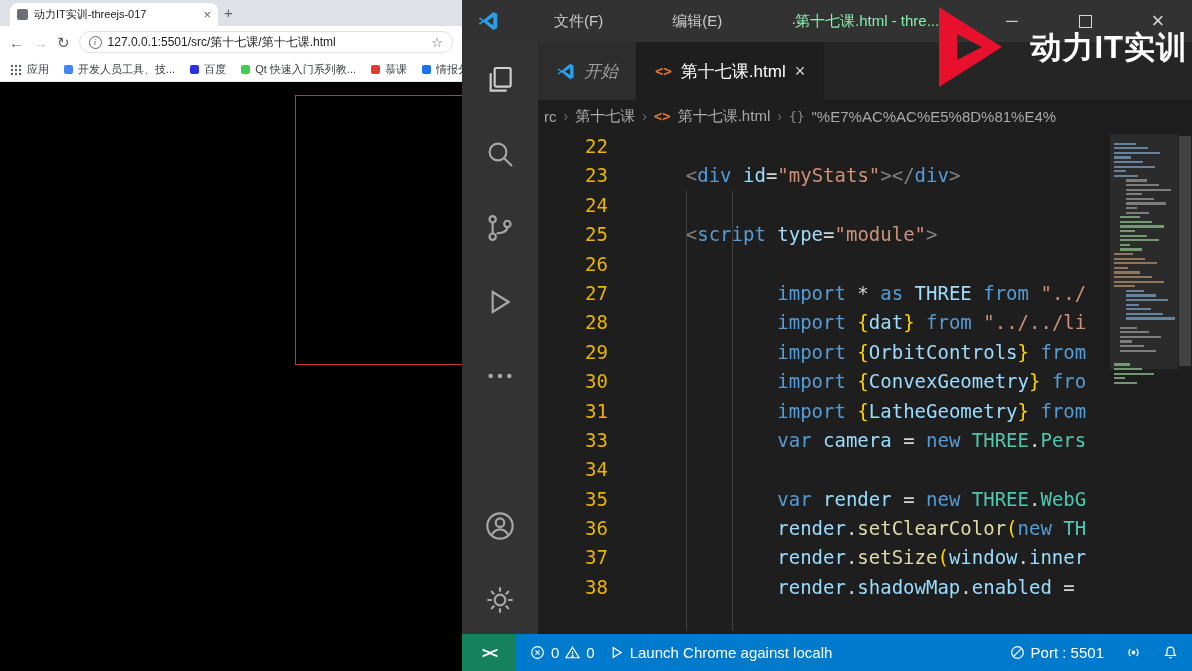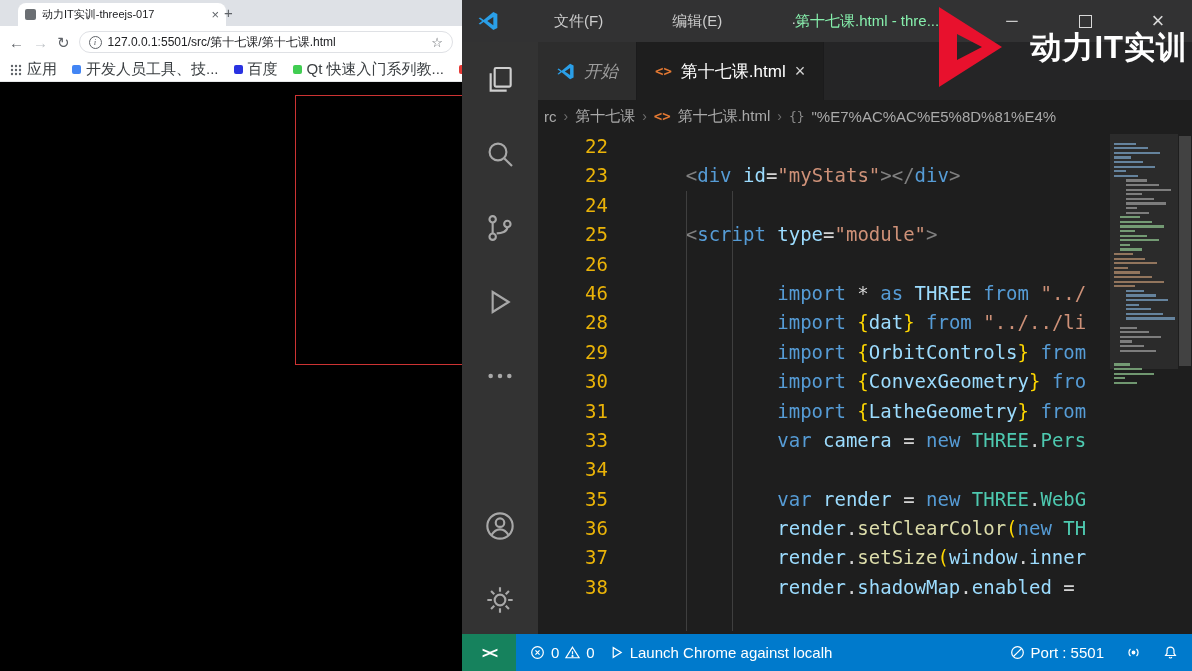--- a/index.html
+++ b/index.html
@@ -3,41 +3,41 @@
 <meta charset="utf-8">
 <style>
   * { margin:0; padding:0; box-sizing:border-box; }
   html,body { background:#000; }
   .screen { position:relative; width:1192px; height:671px; overflow:hidden;
             font-family:"Liberation Sans","DejaVu Sans",sans-serif; }
 
   
   .browser { position:absolute; left:0; top:0; width:462px; height:671px; background:#000; }
   .tabstrip { position:absolute; left:0; top:0; right:0; height:26px; background:#dee1e6; }
-  .c-tab { position:absolute; left:18px; top:3px; width:208px; height:23px; background:#fff;
+  .c-tab { position:absolute; left:10px; top:3px; width:208px; height:23px; background:#fff;
            border-radius:8px 8px 0 0; display:flex; align-items:center; gap:6px; padding:0 7px; }
   .c-fav { width:11px; height:11px; background:#6b6f73; border-radius:2px; flex:none; }
   .c-tab-title { font-size:11px; color:#202124; white-space:nowrap; overflow:hidden; flex:1; }
   .c-tab-close { font-size:13px; color:#5f6368; line-height:1; }
   .c-newtab { position:absolute; left:224px; top:4px; font-size:15px; color:#5f6368; }
   .navbar { position:absolute; left:0; top:26px; right:0; height:32px; background:#fff;
             display:flex; align-items:center; gap:9px; padding:0 9px; }
   .nav-ic { font-size:15px; color:#5f6368; line-height:1; }
   .nav-ic.dis { color:#c1c5c9; }
   .omnibox { flex:1; height:22px; border:1px solid #dfe1e5; border-radius:12px; background:#fff;
              display:flex; align-items:center; gap:6px; padding:0 9px; min-width:0; }
   .info-ic { width:13px; height:13px; border:1px solid #5f6368; border-radius:50%;
              font-size:9px; line-height:11px; text-align:center; color:#5f6368; flex:none;
              font-family:"Liberation Serif",serif; font-style:italic; }
   .url { font-size:12px; color:#202124; white-space:nowrap; overflow:hidden; flex:1; }
   .star-ic { font-size:13px; color:#5f6368; flex:none; }
   .bmbar { position:absolute; left:0; top:58px; right:0; height:24px; background:#fff;
            border-bottom:1px solid #e4e6e8; display:flex; align-items:center; gap:15px;
            padding:0 10px; overflow:hidden; }
-  .bm { display:flex; align-items:center; gap:5px; font-size:15px; color:#3c4043; white-space:nowrap; flex:none; }
+  .bm { display:flex; align-items:center; gap:5px; font-size:11px; color:#3c4043; white-space:nowrap; flex:none; }
   .bm-dot { width:9px; height:9px; border-radius:2px; flex:none; }
   .page { position:absolute; left:0; top:82px; right:0; bottom:0; background:#000; overflow:hidden; }
   .redrect { position:absolute; left:295px; top:13px; width:300px; height:270px;
              border:1px solid rgba(255,64,64,.8); }
 
   
   .vscode { position:absolute; left:462px; top:0; width:730px; height:671px; background:#1e1e1e; overflow:hidden; }
   .titlebar { position:absolute; left:0; top:0; right:0; height:42px; background:#323233;
               display:flex; align-items:center; color:#cccccc; font-size:15px; }
   .vs-logo { width:22px; height:22px; margin:0 16px 0 15px; flex:none; }
@@ -261,21 +261,21 @@
       </span>
     </div>
 
     <div class="editor">
       <div id="code-lines">
           <div class="crow"><span class="ln">22</span><span class="ctext" style="padding-left: 32px;"></span></div>
           <div class="crow"><span class="ln">23</span><span class="ctext" style="padding-left: 77.76px;"><span class="t-pun">&lt;</span><span class="t-kw">div</span><span class="t-pln"> </span><span class="t-id">id</span><span class="t-op">=</span><span class="t-str">"myStats"</span><span class="t-pun">&gt;&lt;/</span><span class="t-kw">div</span><span class="t-pun">&gt;</span></span></div>
           <div class="crow"><span class="ln">24</span><span class="ctext" style="padding-left: 32px;"></span></div>
           <div class="crow"><span class="ln">25</span><span class="ctext" style="padding-left: 77.76px;"><span class="t-pun">&lt;</span><span class="t-kw">script</span><span class="t-pln"> </span><span class="t-id">type</span><span class="t-op">=</span><span class="t-str">"module"</span><span class="t-pun">&gt;</span></span></div>
           <div class="crow"><span class="ln">26</span><span class="ctext" style="padding-left: 32px;"></span></div>
-          <div class="crow"><span class="ln">46</span><span class="ctext" style="padding-left: 169.28px;"><span class="t-kw">import</span><span class="t-pln"> * </span><span class="t-kw">as</span><span class="t-pln"> </span><span class="t-id">THREE</span><span class="t-pln"> </span><span class="t-kw">from</span><span class="t-pln"> </span><span class="t-str">"../</span></span></div>
+          <div class="crow"><span class="ln">27</span><span class="ctext" style="padding-left: 169.28px;"><span class="t-kw">import</span><span class="t-pln"> * </span><span class="t-kw">as</span><span class="t-pln"> </span><span class="t-id">THREE</span><span class="t-pln"> </span><span class="t-kw">from</span><span class="t-pln"> </span><span class="t-str">"../</span></span></div>
           <div class="crow"><span class="ln">28</span><span class="ctext" style="padding-left: 169.28px;"><span class="t-kw">import</span><span class="t-pln"> </span><span class="t-brc">{</span><span class="t-id">dat</span><span class="t-brc">}</span><span class="t-pln"> </span><span class="t-kw">from</span><span class="t-pln"> </span><span class="t-str">"../../li</span></span></div>
           <div class="crow"><span class="ln">29</span><span class="ctext" style="padding-left: 169.28px;"><span class="t-kw">import</span><span class="t-pln"> </span><span class="t-brc">{</span><span class="t-id">OrbitControls</span><span class="t-brc">}</span><span class="t-pln"> </span><span class="t-kw">from</span></span></div>
           <div class="crow"><span class="ln">30</span><span class="ctext" style="padding-left: 169.28px;"><span class="t-kw">import</span><span class="t-pln"> </span><span class="t-brc">{</span><span class="t-id">ConvexGeometry</span><span class="t-brc">}</span><span class="t-pln"> </span><span class="t-kw">fro</span></span></div>
           <div class="crow"><span class="ln">31</span><span class="ctext" style="padding-left: 169.28px;"><span class="t-kw">import</span><span class="t-pln"> </span><span class="t-brc">{</span><span class="t-id">LatheGeometry</span><span class="t-brc">}</span><span class="t-pln"> </span><span class="t-kw">from</span></span></div>
           <div class="crow"><span class="ln">33</span><span class="ctext" style="padding-left: 169.28px;"><span class="t-kw">var</span><span class="t-pln"> </span><span class="t-id">camera</span><span class="t-pln"> = </span><span class="t-kw">new</span><span class="t-pln"> </span><span class="t-cls">THREE</span><span class="t-pln">.</span><span class="t-cls">Pers</span></span></div>
           <div class="crow"><span class="ln">34</span><span class="ctext" style="padding-left: 32px;"></span></div>
           <div class="crow"><span class="ln">35</span><span class="ctext" style="padding-left: 169.28px;"><span class="t-kw">var</span><span class="t-pln"> </span><span class="t-id">render</span><span class="t-pln"> = </span><span class="t-kw">new</span><span class="t-pln"> </span><span class="t-cls">THREE</span><span class="t-pln">.</span><span class="t-cls">WebG</span></span></div>
           <div class="crow"><span class="ln">36</span><span class="ctext" style="padding-left: 169.28px;"><span class="t-id">render</span><span class="t-pln">.</span><span class="t-fn">setClearColor</span><span class="t-brc">(</span><span class="t-kw">new</span><span class="t-pln"> </span><span class="t-cls">TH</span></span></div>
           <div class="crow"><span class="ln">37</span><span class="ctext" style="padding-left: 169.28px;"><span class="t-id">render</span><span class="t-pln">.</span><span class="t-fn">setSize</span><span class="t-brc">(</span><span class="t-id">window</span><span class="t-pln">.</span><span class="t-id">inner</span></span></div>
           <div class="crow"><span class="ln">38</span><span class="ctext" style="padding-left: 169.28px;"><span class="t-id">render</span><span class="t-pln">.</span><span class="t-id">shadowMap</span><span class="t-pln">.</span><span class="t-id">enabled</span><span class="t-pln"> = </span></span></div>

